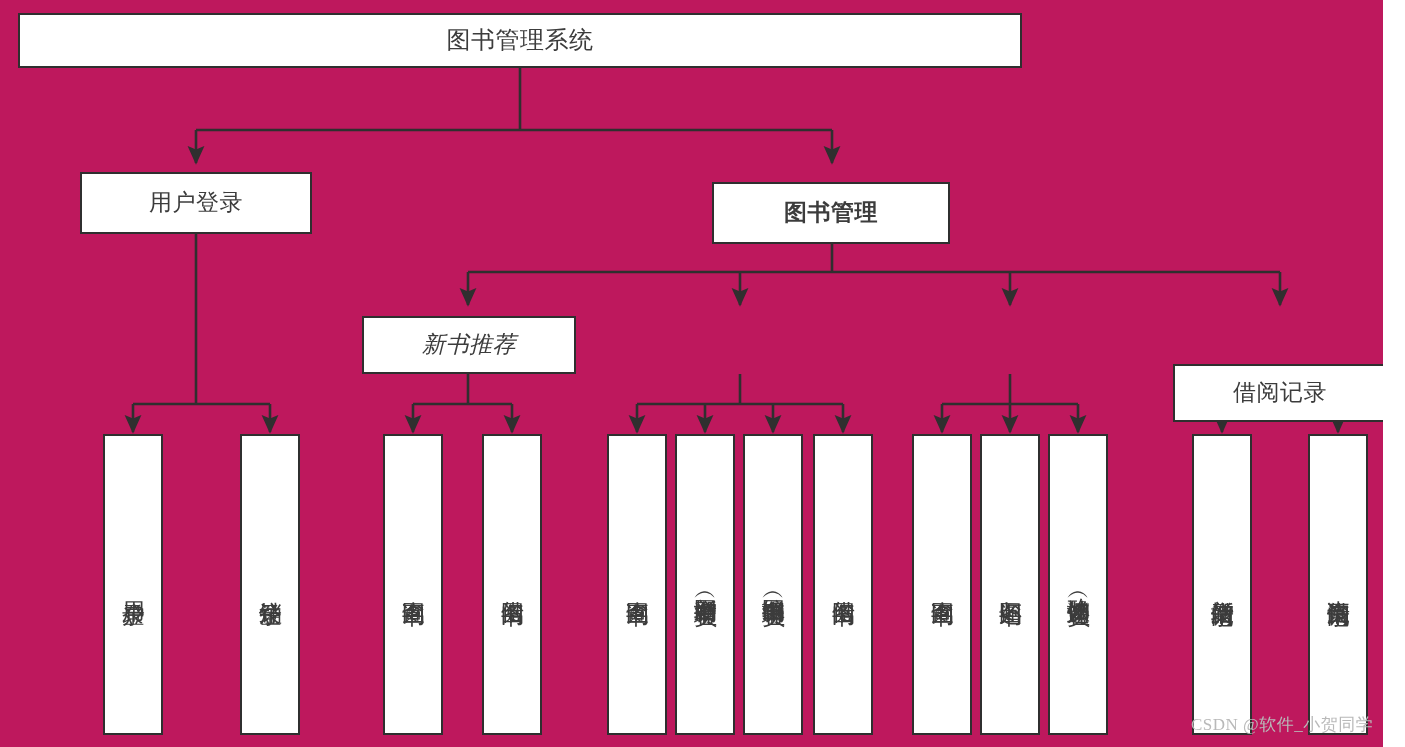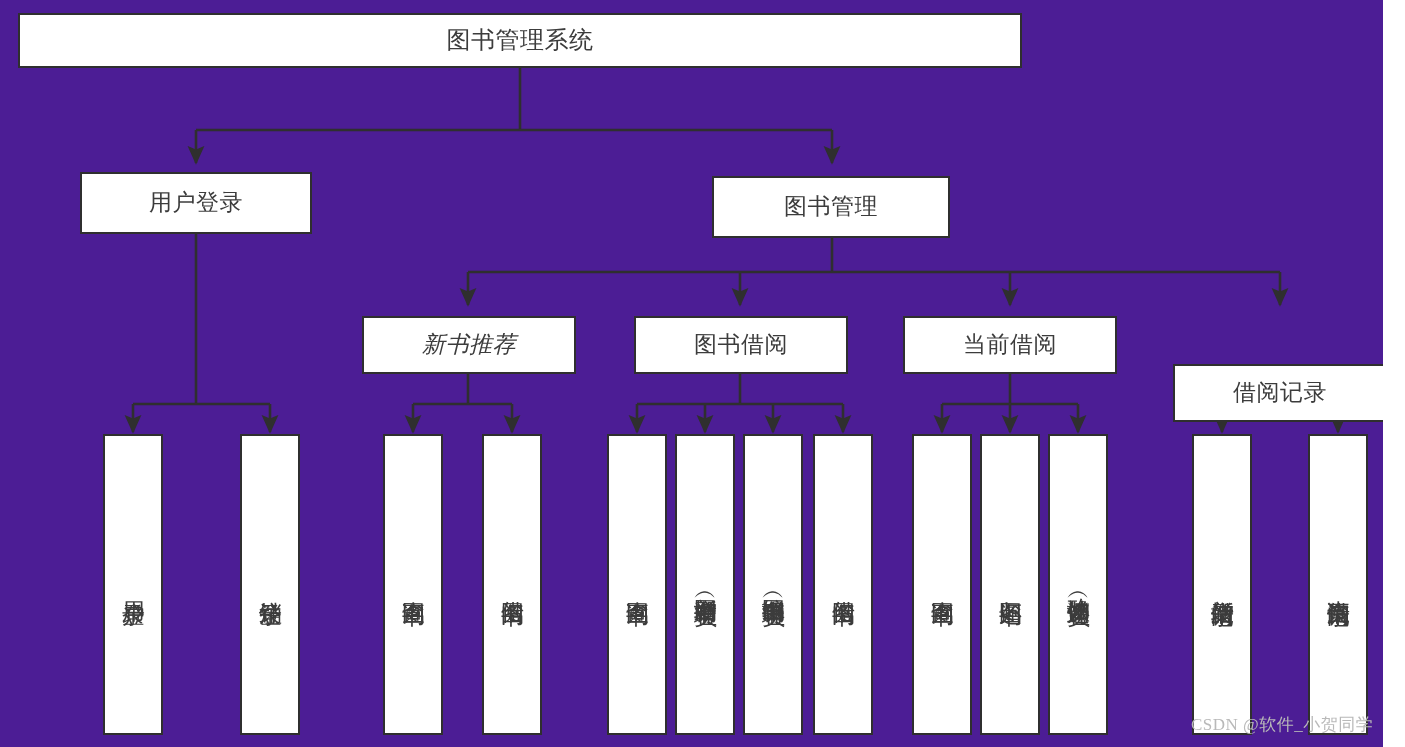--- a/index.html
+++ b/index.html
@@ -9,21 +9,21 @@
     background: #ffffff;
   }
   body {
     font-family: "DejaVu Sans", "Liberation Sans", sans-serif;
     color: #3a3a3a;
   }
   #canvas {
     position: relative;
     width: 1383px;
     height: 747px;
-    background: #4c1d95;
+    background: #be185d;
     overflow: hidden;
   }
   #edges {
     position: absolute;
     left: 0;
     top: 0;
     width: 1405px;
     height: 747px;
     pointer-events: none;
   }
@@ -123,35 +123,29 @@
   </svg>
 
   <div class="node h root" style="left:18px; top:13px; width:1004px; height:55px;">
     <span>图书管理系统</span>
   </div>
 
   <div class="node h" style="left:80px; top:172px; width:232px; height:62px;">
     <span>用户登录</span>
   </div>
 
-  <div class="node h" style="left:712px; top:176px; width:238px; height:62px;">
+  <div class="node h" style="left:712px; top:182px; width:238px; height:62px;font-weight:bold;">
     <span>图书管理</span>
   </div>
 
   <div class="node h" style="left:362px; top:316px; width:214px; height:58px;font-style:italic;">
     <span>新书推荐</span>
   </div>
 
-  <div class="node h" style="left:634px; top:316px; width:214px; height:58px;">
-    <span>图书借阅</span>
-  </div>
-
-  <div class="node h" style="left:903px; top:316px; width:214px; height:58px;">
-    <span>当前借阅</span>
-  </div>
+
 
   <div class="node h" style="left:1173px; top:316px; width:214px; height:58px;margin-top:48px;">
     <span>借阅记录</span>
   </div>
 
   <div class="node v" style="left:103px; top:434px; width:60px; height:301px;">
     <span class="vtext">用户登录</span>
   </div>
 
   <div class="node v" style="left:240px; top:434px; width:60px; height:301px;">

